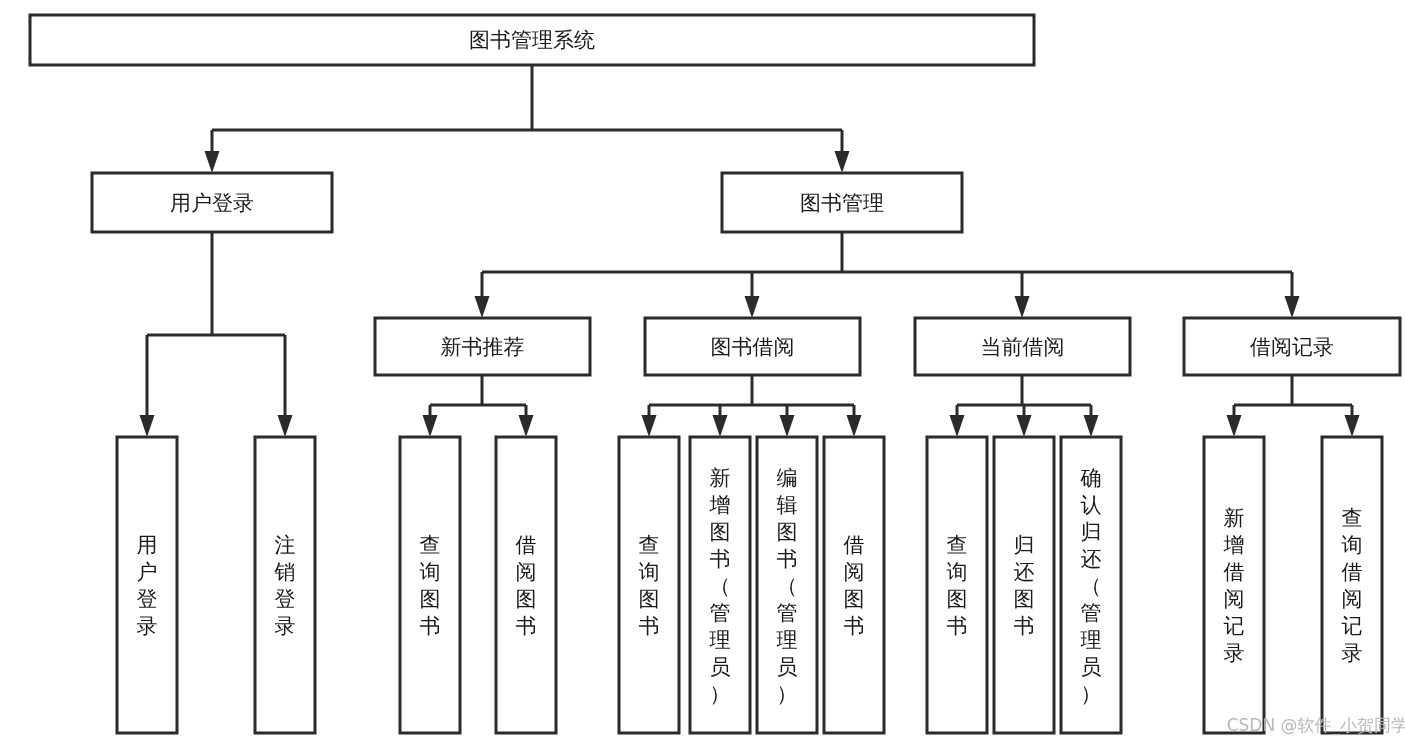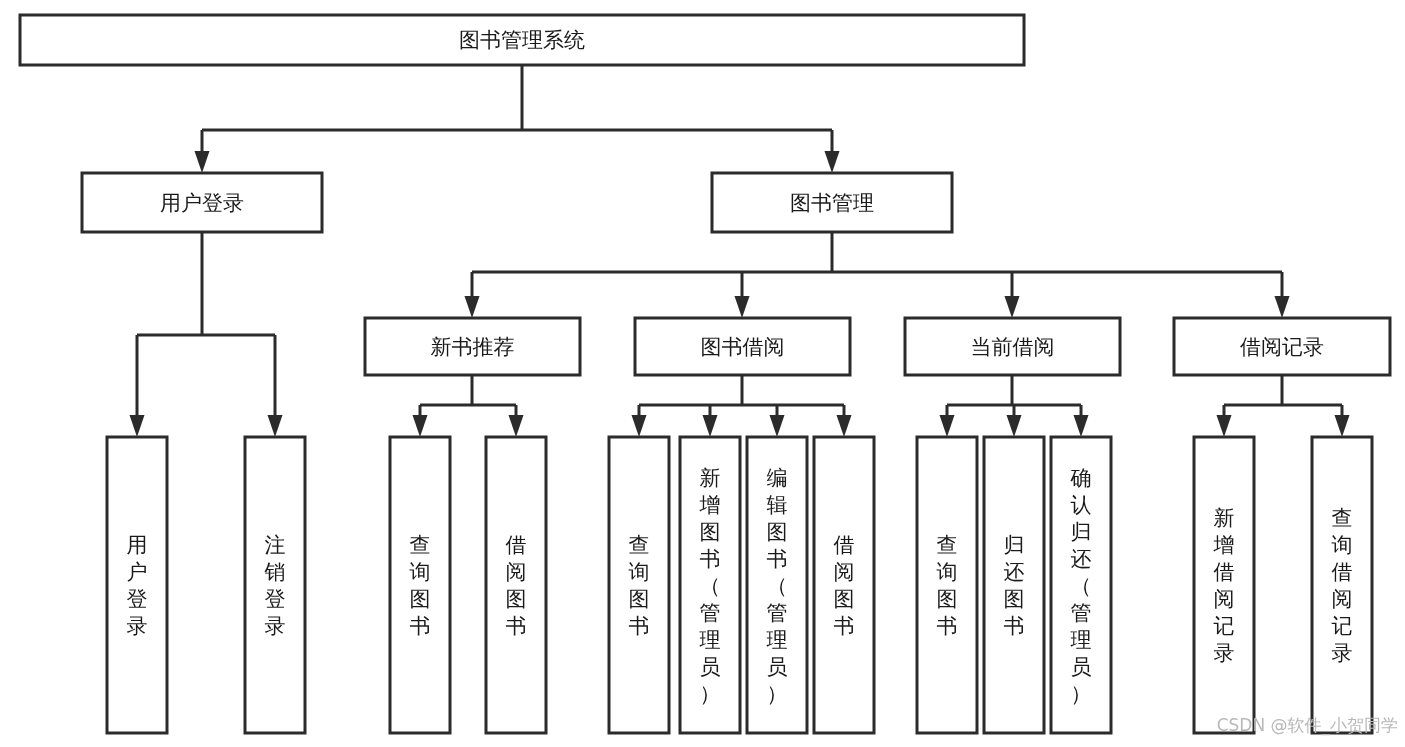--- a/index.html
+++ b/index.html
@@ -9,21 +9,21 @@
   }
   body {
     width: 1405px;
     height: 747px;
     position: relative;
     font-family: "DejaVu Sans", "Liberation Sans", sans-serif;
     overflow: hidden;
   }
   #diagram-root {
     position: absolute;
-    left: 2px;
+    left: 12px;
     top: 0;
     width: 1335px;
     height: 747px;
   }
   svg { display: block; }
   .node-box {
     fill: #ffffff;
     stroke: #2b2b2b;
     stroke-width: 3;
   }

